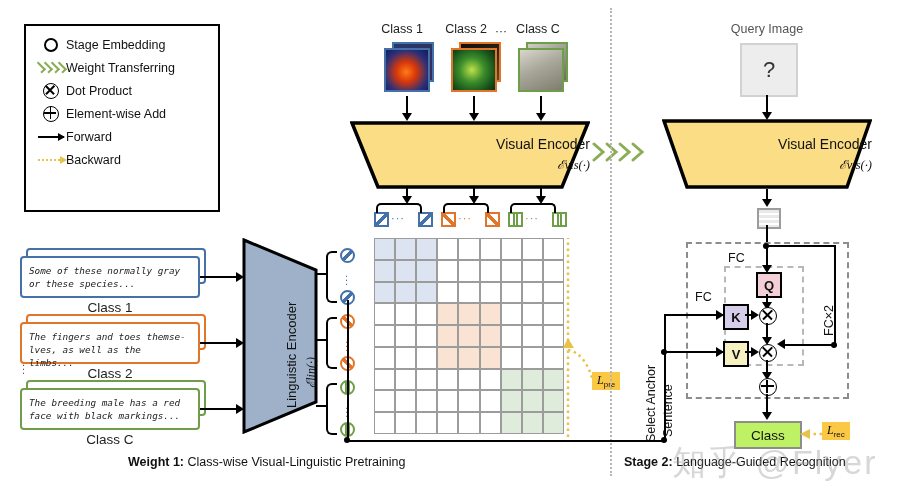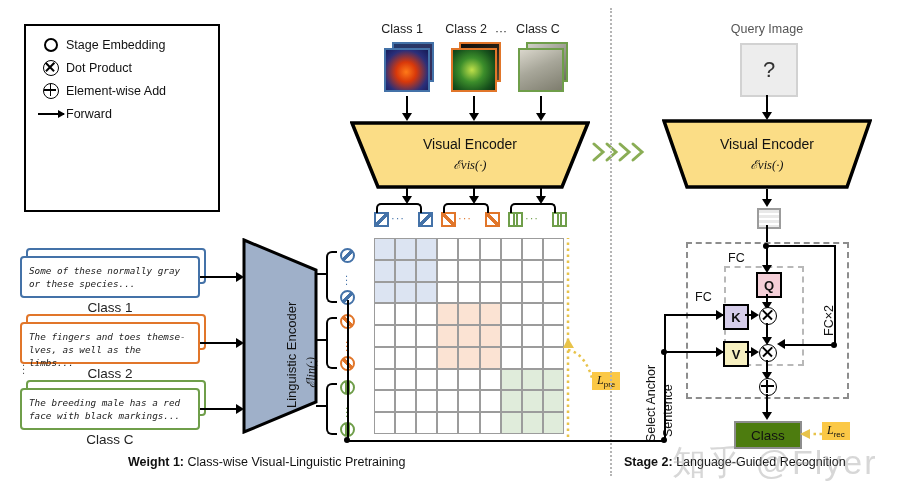--- a/index.html
+++ b/index.html
@@ -34,21 +34,21 @@
   
   .sent{position:absolute;width:180px;height:42px;border:2px solid;border-radius:4px;background:#fff;
         font-family:"DejaVu Sans Mono",monospace;font-size:9.3px;font-style:italic;
         line-height:13px;padding:6px 7px;box-sizing:border-box;color:#222;}
   .sent.back{height:36px;padding:0;}
   .clab{position:absolute;width:180px;text-align:center;font-size:13.5px;}
 
   
   .trap{position:absolute;}
   .trap svg{display:block;}
-  .trap .lab{position:absolute;width:100%;text-align:center;}
+  .trap .lab{position:absolute;width:100%;text-align:right;}
 
   
   #grid{left:374px;top:238px;width:190px;height:196px;}
   .gcell{position:absolute;border:1.6px solid #9c9c9c;box-sizing:border-box;background:#fff;}
 
   
   .emb-sq{position:absolute;width:15px;height:15px;border:2px solid;box-sizing:border-box;
           background:#fff;overflow:hidden;}
   .emb-ci{position:absolute;width:15px;height:15px;border:2px solid;border-radius:50%;
           box-sizing:border-box;background:#fff;overflow:hidden;}
@@ -88,35 +88,52 @@
 <div class="abs" id="legend">
   <div style="height:7px"></div>
   <div class="lg-row">
     <span class="lg-ico">
         <span class="ci-ico"></span>
       </span>
     <span class="lg-lab">Stage Embedding</span>
   </div>
   <div class="lg-row">
     <span class="lg-ico">
+      <span class="chev">
+          <i></i>
+          <i></i>
+          <i></i>
+          <i></i>
+        </span>
+    </span>
+    <span class="lg-lab">Weight Transferring</span>
+  </div>
+  <div class="lg-row">
+    <span class="lg-ico">
         <span class="xo"></span>
       </span>
     <span class="lg-lab">Dot Product</span>
   </div>
   <div class="lg-row">
     <span class="lg-ico">
         <span class="po"></span>
       </span>
     <span class="lg-lab">Element-wise Add</span>
   </div>
   <div class="lg-row">
     <span class="lg-ico">
         <span class="fwd"></span>
       </span>
     <span class="lg-lab">Forward</span>
+  </div>
+  <div class="lg-row">
+    <span class="lg-ico">
+        <span class="bwd"></span>
+      </span>
+    <span class="lg-lab">Backward</span>
   </div>
 </div>
 
 <div class="sent back abs" style="left:26px;top:248px;border-color:#4472a8;"></div>
 <div class="sent abs" style="left:20px;top:256px;border-color:#4472a8;">Some of these normally gray or these species...</div>
 <div class="clab abs" style="left:20px;top:300px;color:#222;">Class 1</div>
 
 <div class="sent back abs" style="left:26px;top:314px;border-color:#e1762a;"></div>
 <div class="sent abs" style="left:20px;top:322px;border-color:#e1762a;">The fingers and toes themse-lves, as well as the limbs...</div>
 <div class="clab abs" style="left:20px;top:366px;color:#222;">Class 2</div>
@@ -386,21 +403,21 @@
 
 <div class="abs" style="left:695px;top:290px;font-size:12.5px;">FC</div>
 <div class="vtext" style="left:822px;top:336px;font-size:12.5px;">FC×2</div>
 
 <div class="vline" style="left:766px;top:360px;width:2px;height:18px;"></div>
 <div class="arrowhead-d" style="left:762px;top:372px;"></div>
 <div class="op p" style="left:759px;top:378px;"></div>
 <div class="vline" style="left:766px;top:394px;width:2px;height:24px;"></div>
 <div class="arrowhead-d" style="left:762px;top:412px;"></div>
 
-<div class="qbox ctext" style="left:734px;top:421px;width:64px;height:24px;background:#4d7c0f;border-color:#8d8d8d;font-size:13.5px;">Class</div>
+<div class="qbox ctext" style="left:734px;top:421px;width:64px;height:24px;background:#bef264;border-color:#8d8d8d;font-size:13.5px;">Class</div>
 
 <svg class="abs" style="left:798px;top:424px;" width="52" height="20">
   <path d="M48,10 L10,10" stroke="#e8c34a" stroke-width="2.5" fill="none" stroke-dasharray="2.5,3.5"></path>
   <polygon points="2,10 12,5 12,15" fill="#e8c34a"></polygon>
 </svg>
 <div class="loss" style="left:822px;top:422px;">
   <span>L</span><sub>rec</sub>
 </div>
 
 <div class="vtext" style="left:644px;top:442px;font-size:12.5px;line-height:15px;text-align:center;">Select Anchor</div>

